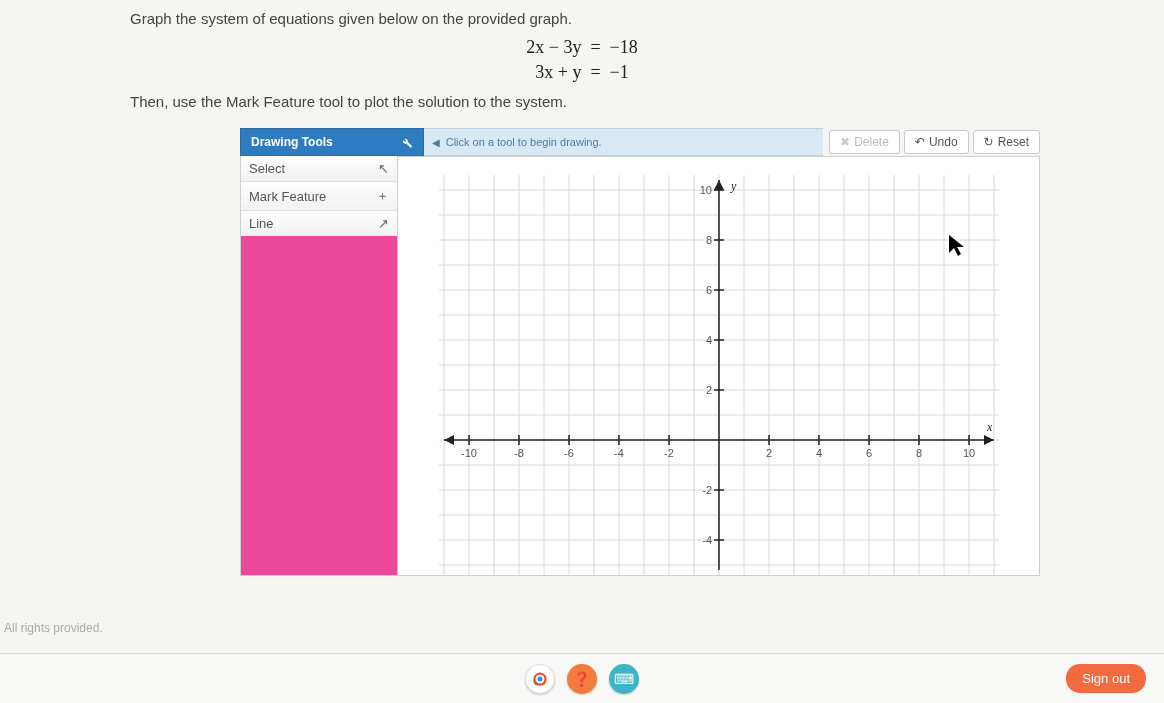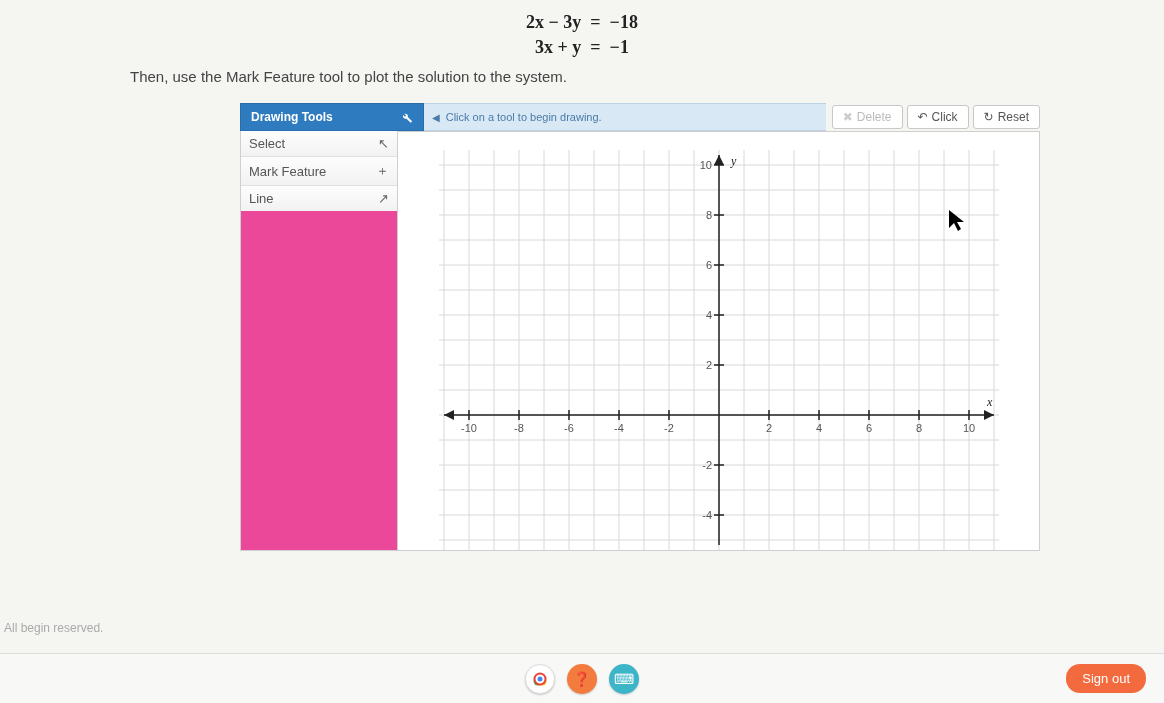--- a/index.html
+++ b/index.html
@@ -16,21 +16,21 @@
     }
     .question-text {
       color: #444;
       font-size: 15px;
       margin-bottom: 8px;
     }
     .equations {
       text-align: center;
       font-family: 'Times New Roman', serif;
       font-size: 18px;
-      font-weight: bold;
+      font-weight: normal;
       color: #222;
       line-height: 1.4;
       margin-bottom: 8px;
     }
     .eq-row {
       display: inline-block;
       text-align: right;
       white-space: pre;
     }
     .instruction {
@@ -195,20 +195,21 @@
       font-family: 'Times New Roman', serif;
       font-style: italic;
       font-size: 12px;
       fill: #222;
     }
   </style>
 </head>
 <body>
 
 <div class="content">
+  <div class="question-text">Graph the system of equations given below on the provided graph.</div>
   <div class="equations">
     <div class="eq-row">2x − 3y  =  −18</div><br>
     <div class="eq-row">3x + y  =  −1</div>
   </div>
   <div class="instruction">Then, use the Mark Feature tool to plot the solution to the system.</div>
 
   <div class="widget-container">
     <div class="toolbar">
       <div class="tools-header">
         <span>Drawing Tools</span>
@@ -220,21 +221,21 @@
         <span class="chev">◀</span>
         <span>Click on a tool to begin drawing.</span>
       </div>
       <div class="action-buttons">
         <button class="action-btn disabled">
           <span style="color:#ccc;">✖</span>
           <span>Delete</span>
         </button>
         <button class="action-btn">
           <span>↶</span>
-          <span>Click</span>
+          <span>Undo</span>
         </button>
         <button class="action-btn">
           <span>↻</span>
           <span>Reset</span>
         </button>
       </div>
     </div>
 
     <div class="widget-body">
       <div class="tools-list">
@@ -356,21 +357,21 @@
 
           <g>
             <polygon points="510,60 510,78 515,73 519,81 522,79 518,72 525,72" fill="#000"></polygon>
           </g>
         </svg>
       </div>
     </div>
   </div>
 </div>
 
-<div class="footer-note">All begin reserved.</div>
+<div class="footer-note">All rights provided.</div>
 
 <div class="bottom-bar">
   <div class="circle-icon circ-chrome"></div>
   <div class="circle-icon circ-orange">❓</div>
   <div class="circle-icon circ-teal">⌨</div>
 </div>
 
 <button class="signout-btn">Sign out</button>
 
 </body></html>

